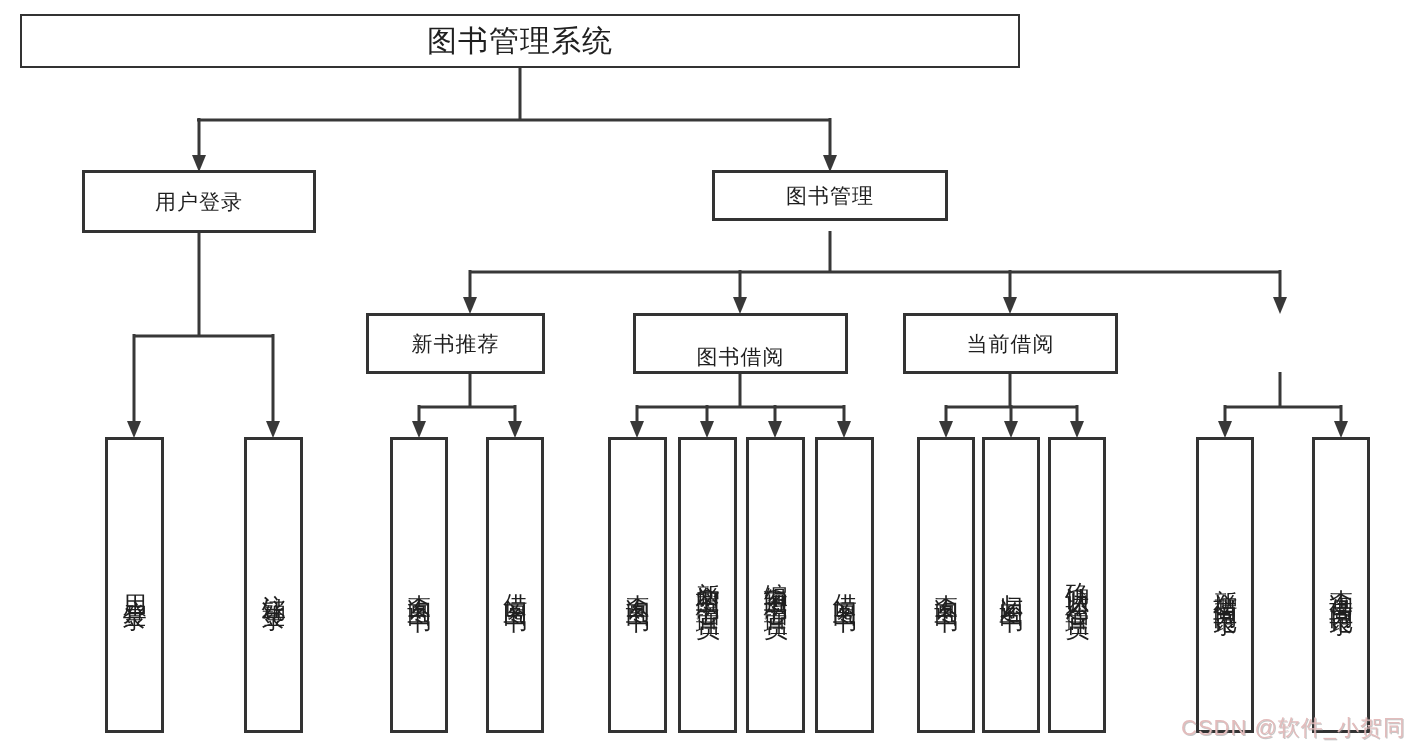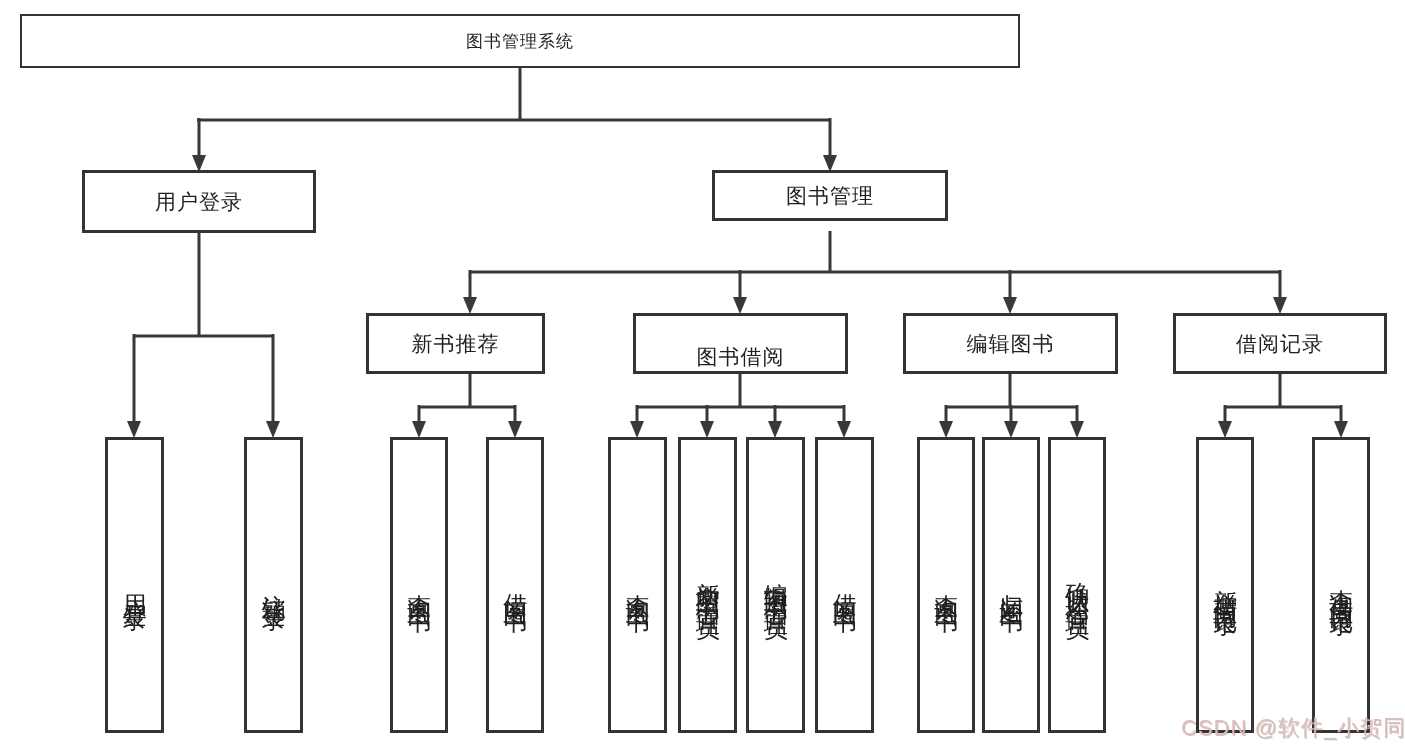--- a/index.html
+++ b/index.html
@@ -22,21 +22,21 @@
     background: #ffffff;
     border: 3px solid #333333;
     display: flex;
     align-items: center;
     justify-content: center;
     color: #1f1f1f;
     z-index: 1;
     text-align: center;
   }
   .node.root { border-width: 2px; }
-  .root .hlabel { font-size: 17px; letter-spacing: 1px; }
+  .root .hlabel { font-size: 30px; letter-spacing: 1px; }
   .hlabel { font-size: 21px; letter-spacing: 1px; white-space: nowrap; }
   .vtext {
     writing-mode: vertical-rl;
     text-orientation: mixed;
     font-size: 24px;
     letter-spacing: 5px;
     line-height: 1.1;
   }
   #watermark {
     position: absolute;
@@ -108,24 +108,21 @@
     <span class="hlabel">图书管理</span>
   </div>
 
   <div class="node" style="left:366px; top:313px; width:179px; height:61px;">
     <span class="hlabel">新书推荐</span>
   </div>
   <div class="node" style="left:633px; top:313px; width:215px; height:61px;align-items:flex-end;">
     <span class="hlabel">图书借阅</span>
   </div>
   <div class="node" style="left:903px; top:313px; width:215px; height:61px;">
-    <span class="hlabel">编辑图书</span>
-  </div>
-  <div class="node" style="left:1173px; top:313px; width:214px; height:61px;">
-    <span class="hlabel">借阅记录</span>
+    <span class="hlabel">当前借阅</span>
   </div>
 
   <div class="node" style="left:105px; top:437px; width:59px; height:296px;">
     <span class="vtext">用户登录</span>
   </div>
   <div class="node" style="left:244px; top:437px; width:59px; height:296px;">
     <span class="vtext">注销登录</span>
   </div>
 
   <div class="node" style="left:390px; top:437px; width:58px; height:296px;">

